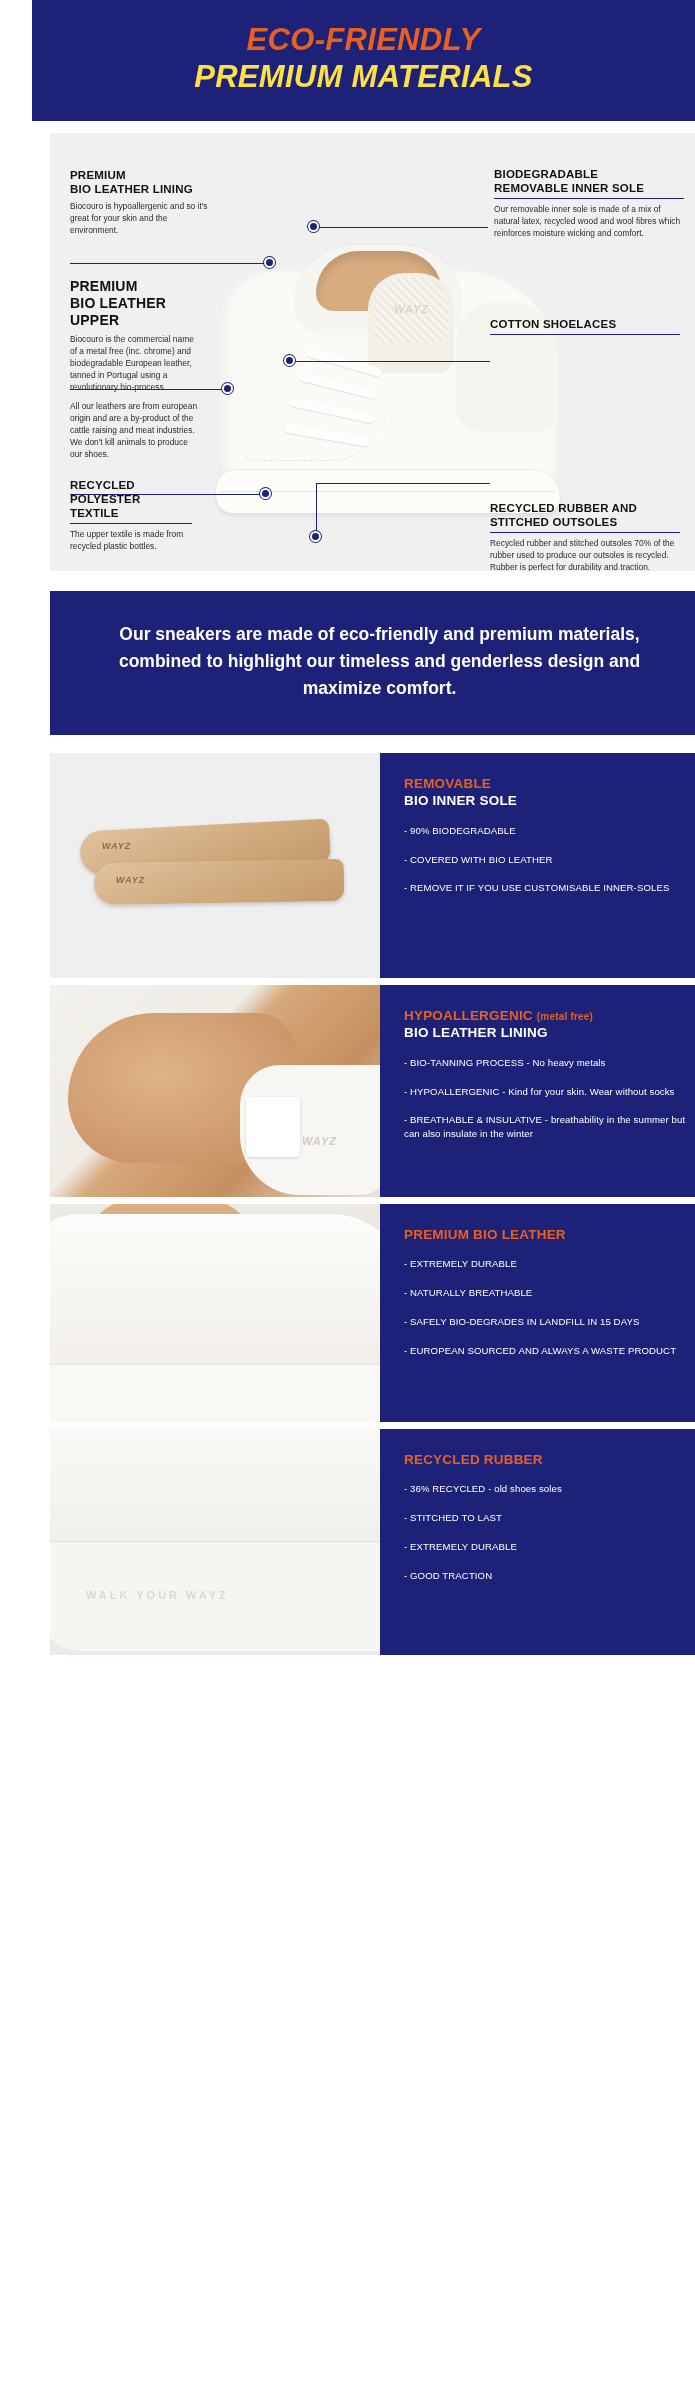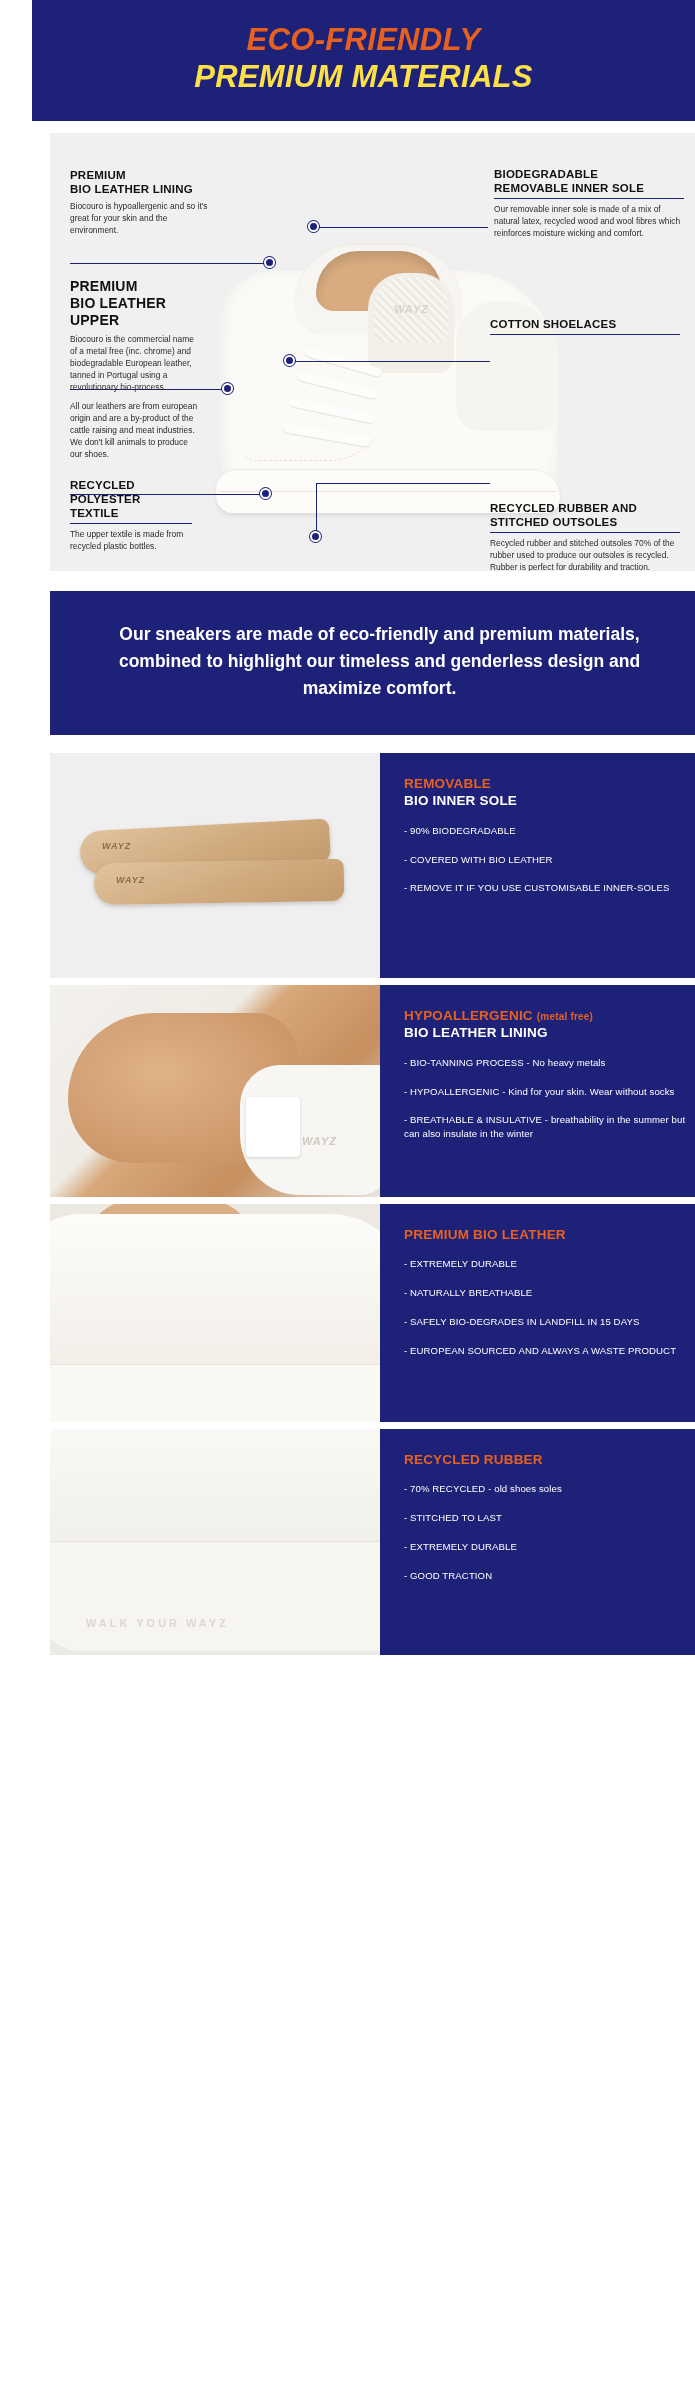--- a/index.html
+++ b/index.html
@@ -314,21 +314,20 @@
     position: absolute; left: -10px; top: 112px;
     width: 370px; height: 110px;
     background: #f7f5f1;
     border-top: 1px solid #e4e1da;
     border-radius: 0 0 26px 40px;
   }
   .ph-rubber-text {
     position: absolute; left: 36px; top: 160px;
     font-size: 11px; letter-spacing: 3px; font-weight: bold;
     color: #dcd8d0;
-    margin-top: 28px;
   }
   .ph-rubber-stitch {
     position: absolute; left: 0; top: 128px; width: 330px; height: 1px;
     border-top: 1px dashed #ddd9d1;
   }
 </style>
 </head>
 <body>
 
 <div class="page">
@@ -500,21 +499,21 @@
         <div class="ph-rubber-upper"></div>
         <div class="ph-rubber-stitch"></div>
         <div class="ph-rubber-sole"></div>
         <div class="ph-rubber-text">WALK YOUR WAYZ</div>
       </div>
       <div class="ftext">
         <h3>
           <span>RECYCLED RUBBER</span>
         </h3>
         <ul>
-          <li>- 70% RECYCLED - old shoes soles</li>
+          <li>- 36% RECYCLED - old shoes soles</li>
           <li>- STITCHED TO LAST</li>
           <li>- EXTREMELY DURABLE</li>
           <li>- GOOD TRACTION</li>
         </ul>
       </div>
     </div>
 
   </div>
 </div>
 

